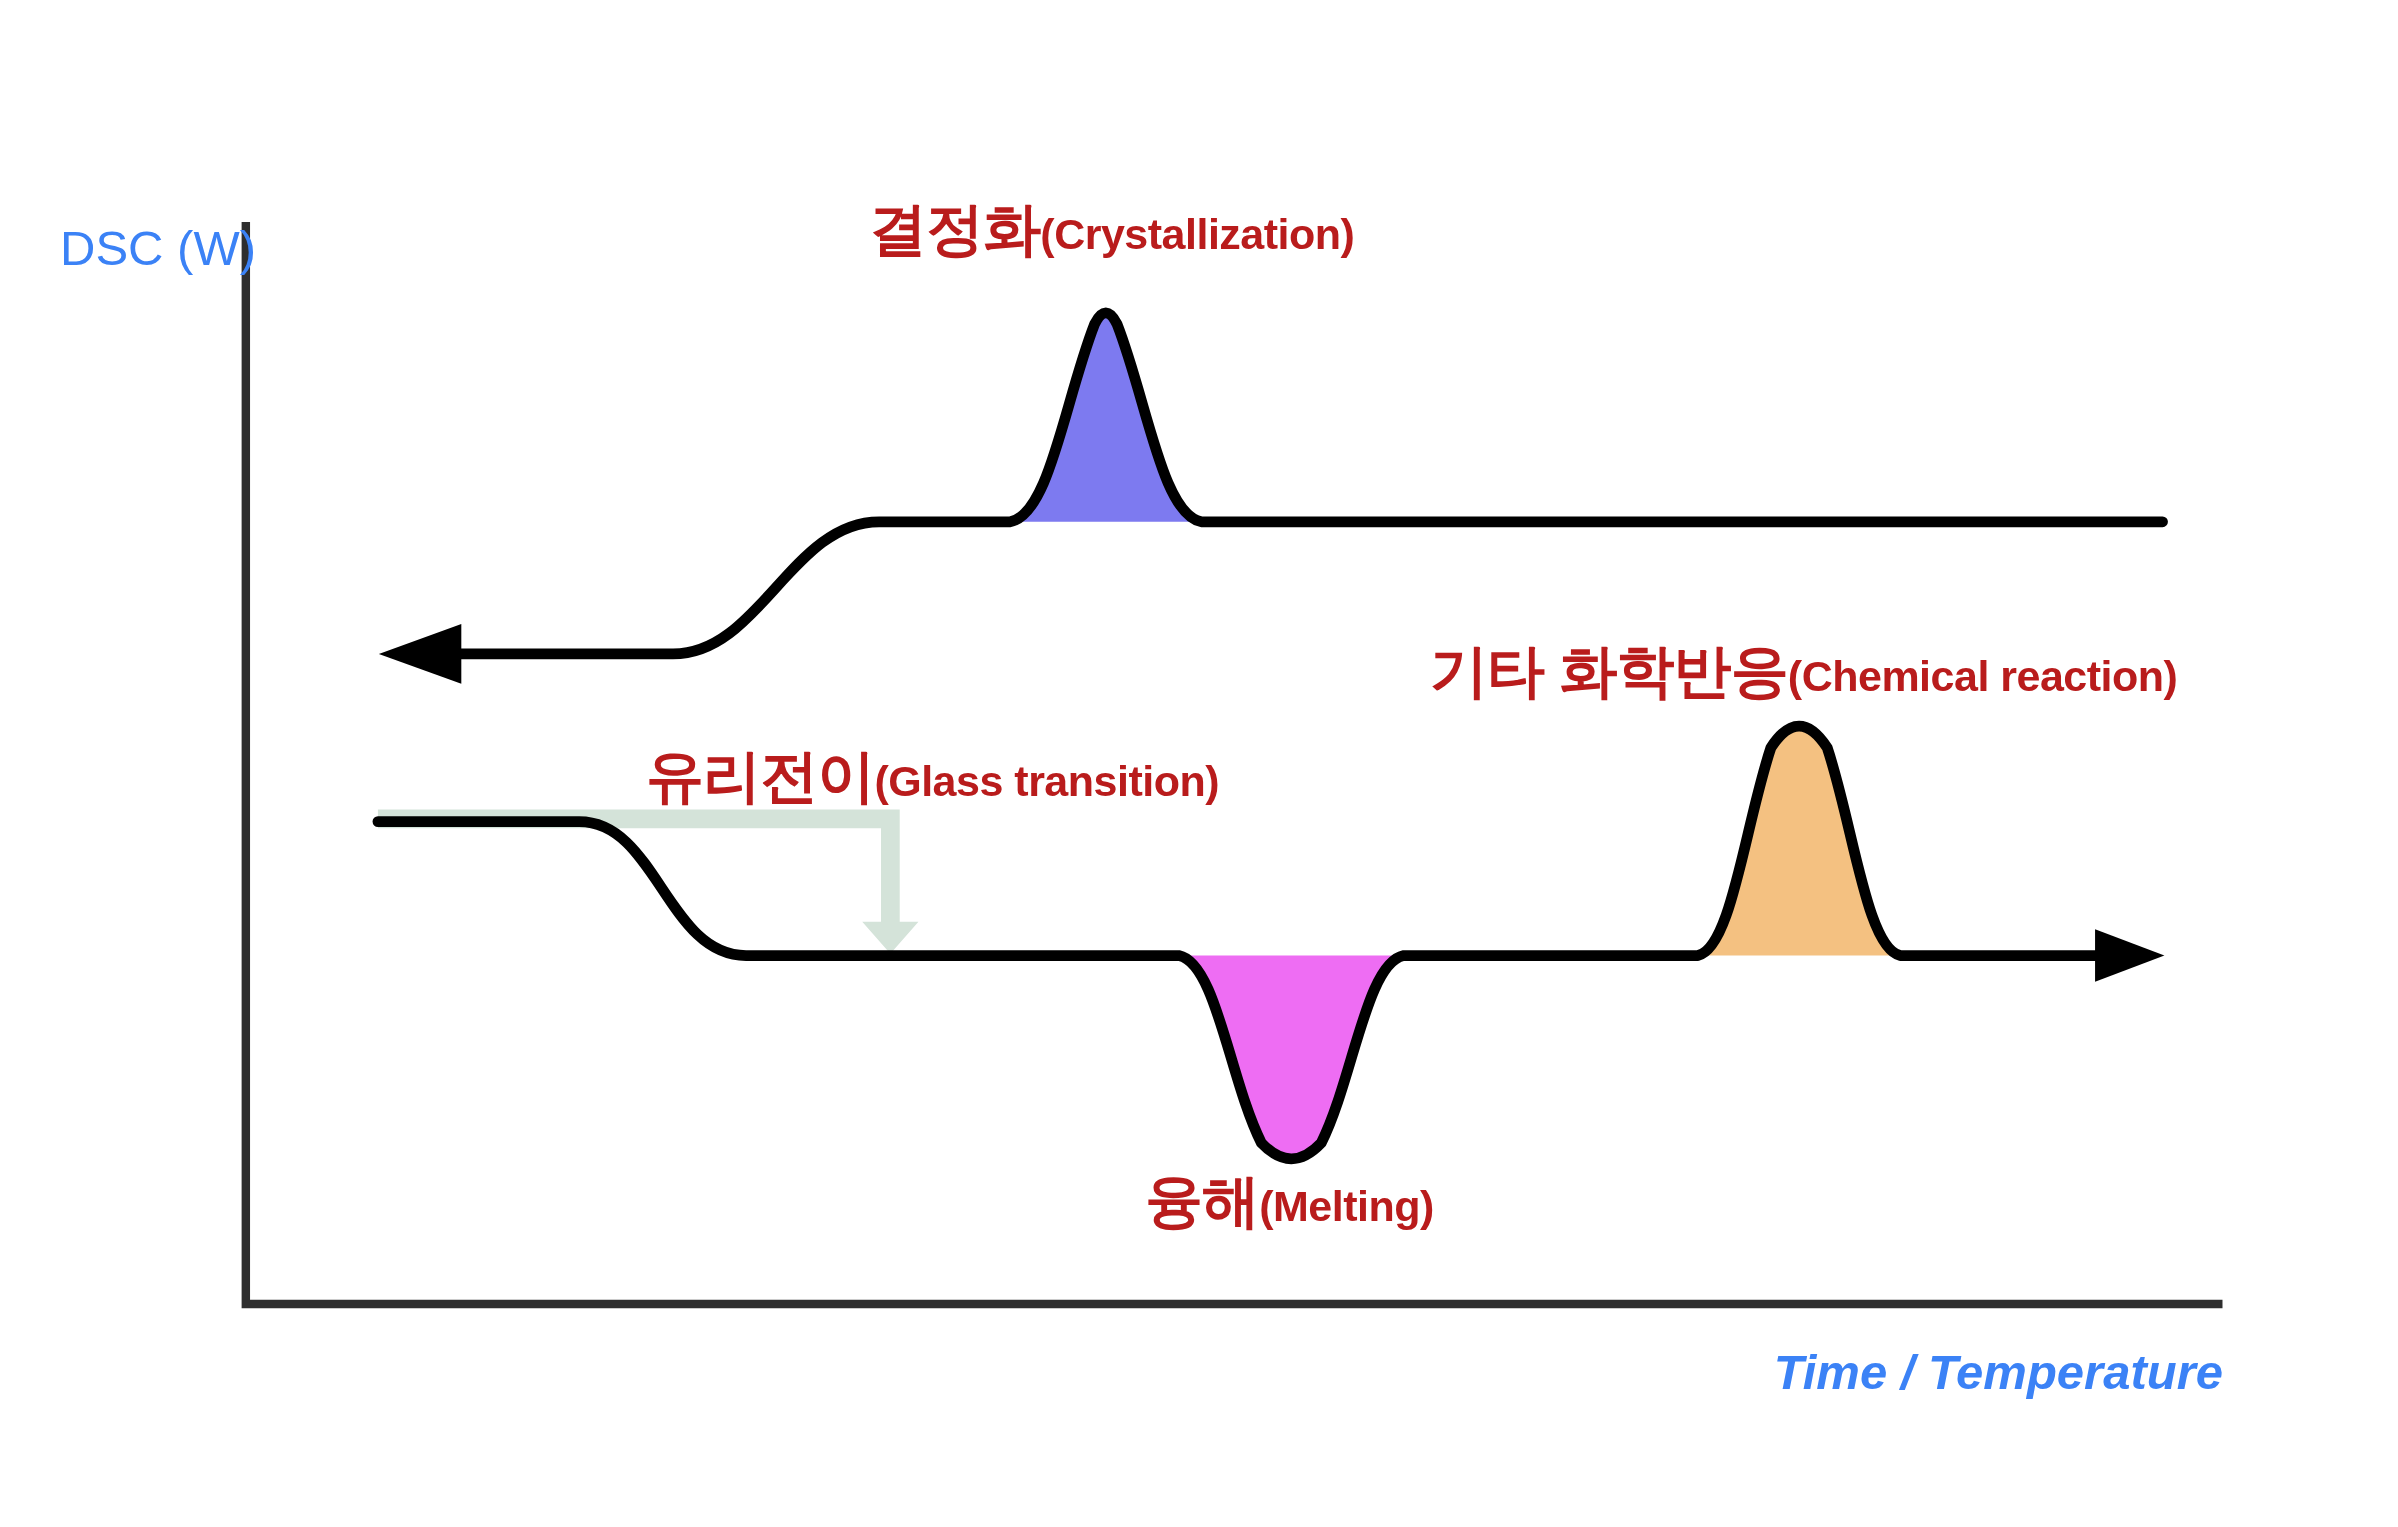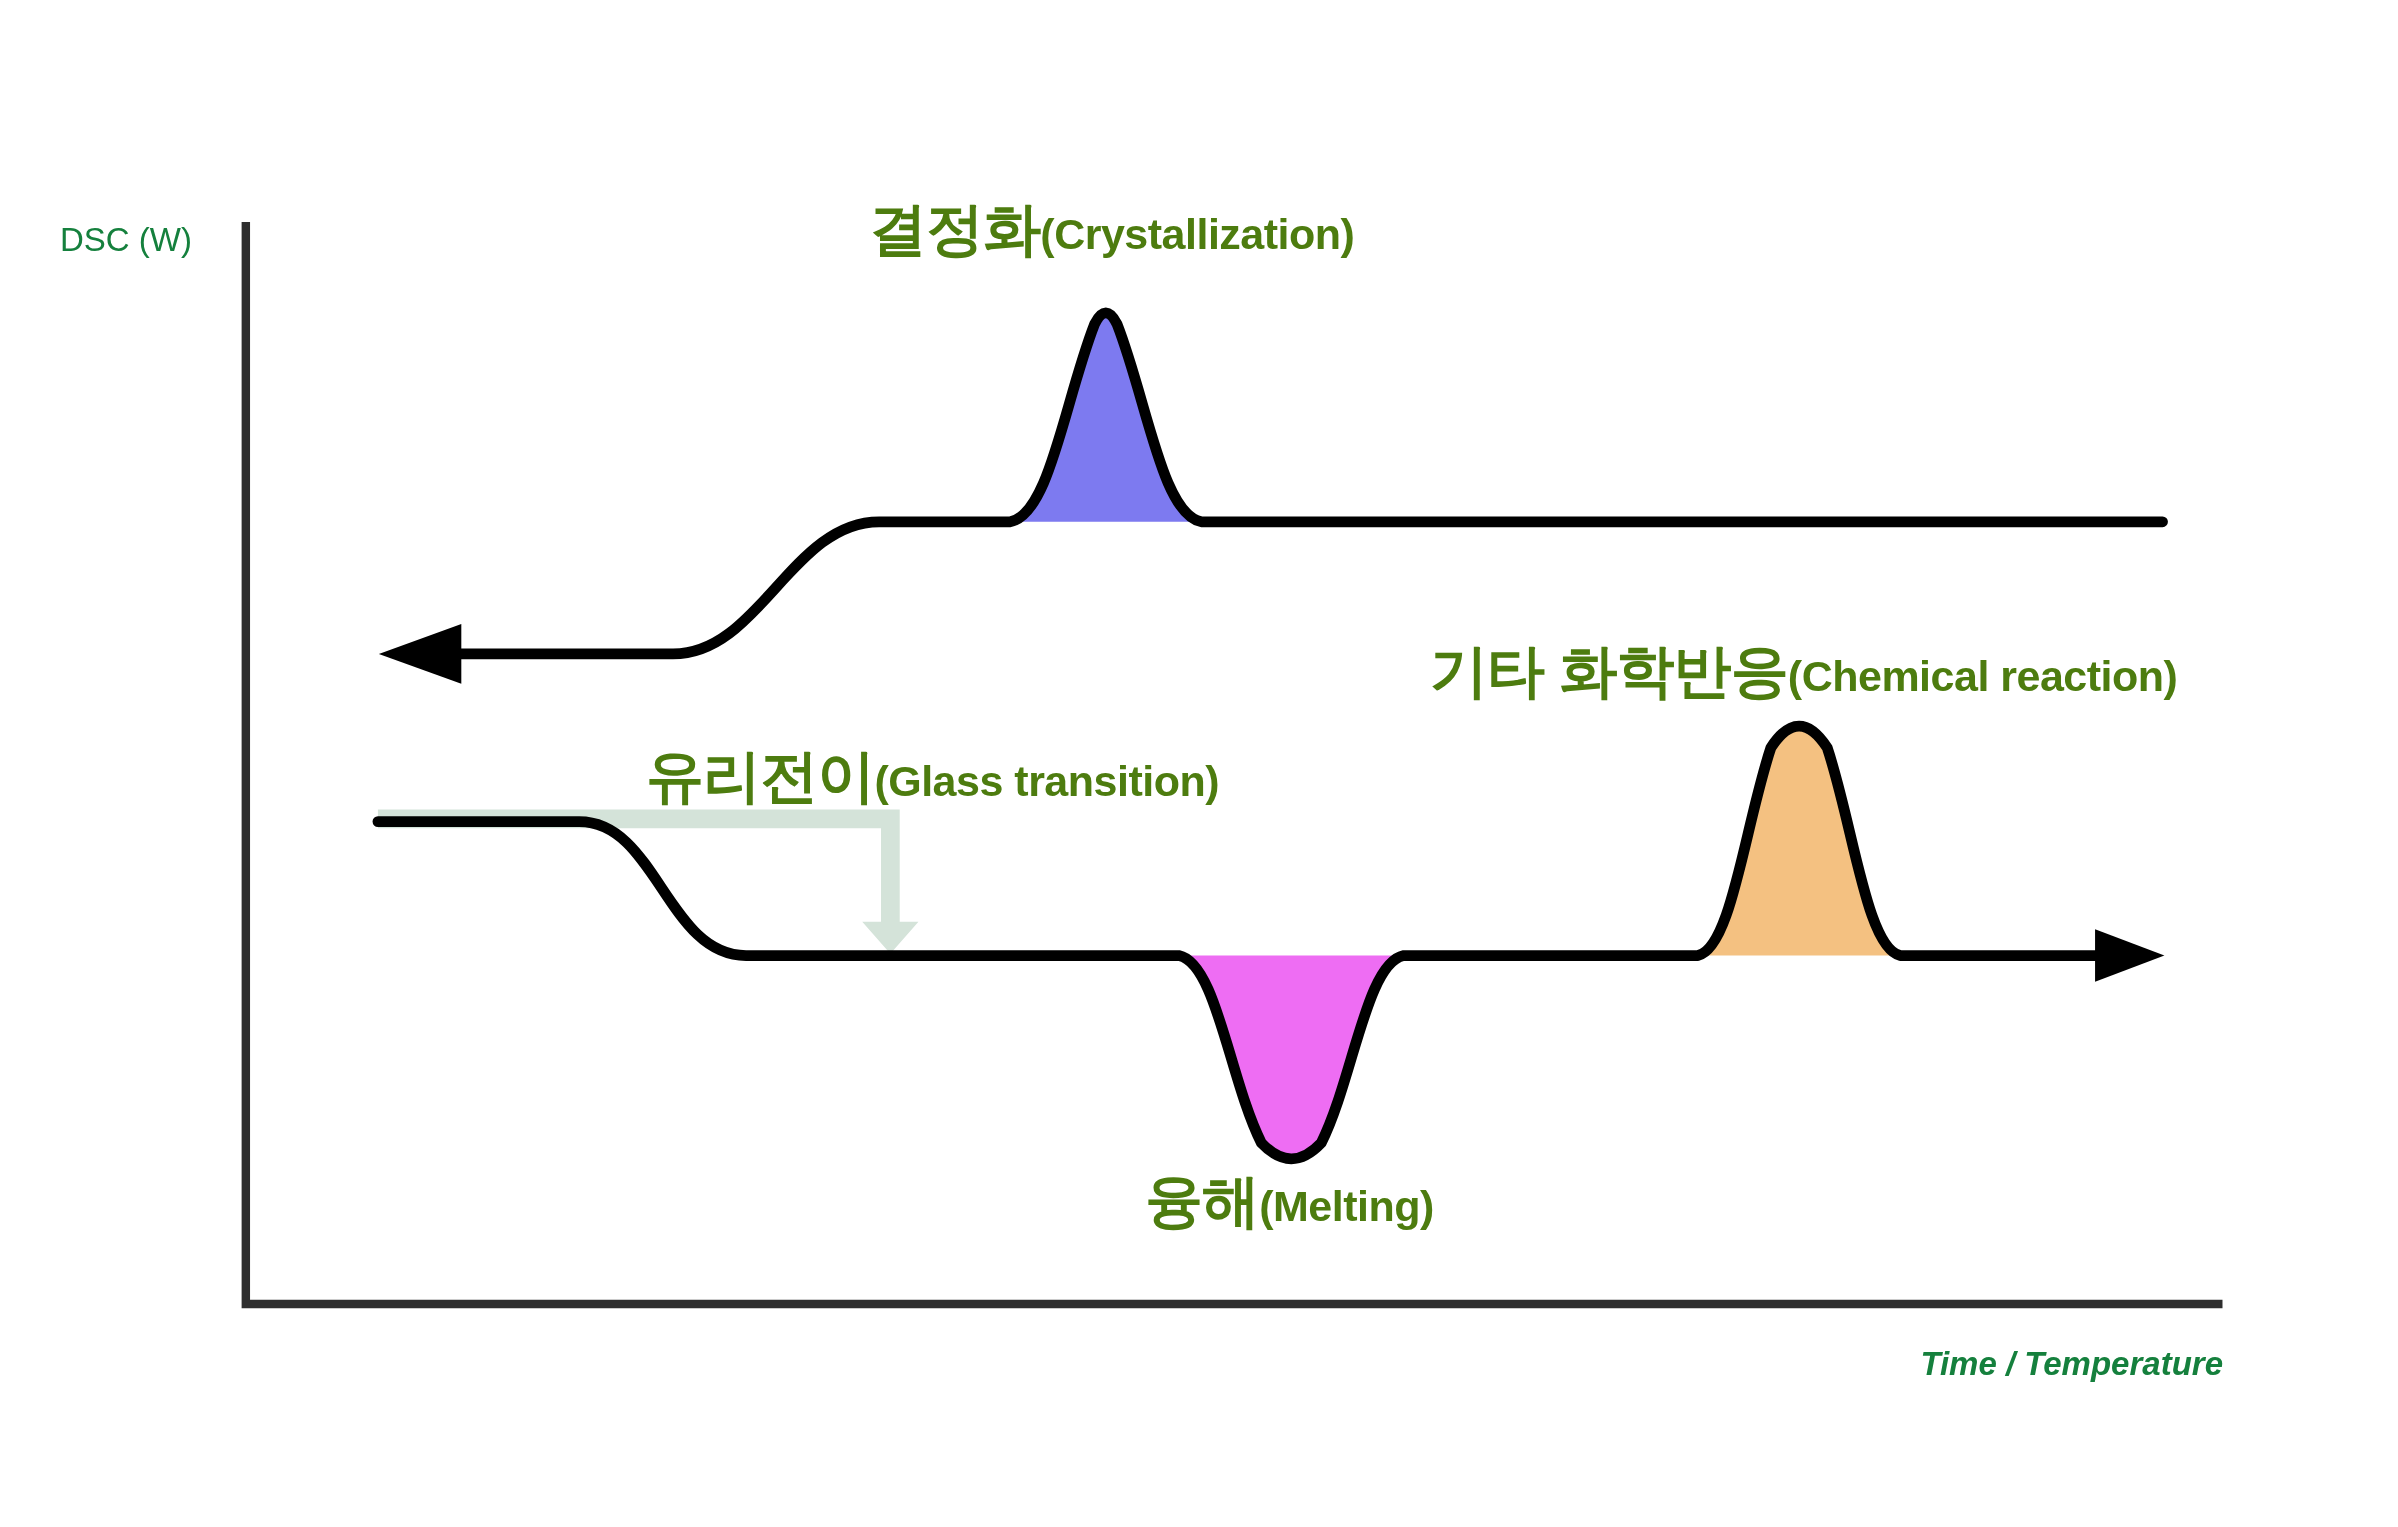--- a/index.html
+++ b/index.html
@@ -8,38 +8,38 @@
     width:2399px;height:1527px;
     background:#ffffff;
     overflow:hidden;
     font-family:"Liberation Sans","DejaVu Sans",sans-serif;
   }
   .stage svg{position:absolute;left:0;top:0;width:100%;height:100%;}
   .lbl{
     position:absolute;
     white-space:nowrap;
     line-height:1.05;
-    color:#4d7c0f;
+    color:#b91c1c;
   }
   .lbl .ko{
     font-size:58px;
     font-weight:800;
     letter-spacing:-0.9px;
   }
   .lbl .en{
     font-size:43px;
     font-weight:600;
     letter-spacing:-0.5px;
   }
   .axis-lbl{
     position:absolute;
     white-space:nowrap;
-    font-size:33px;
+    font-size:49px;
     font-weight:600;
-    color:#15803d;
+    color:#3b82f6;
     line-height:1.05;
   }
 </style>
 </head>
 <body>
 
 <div class="stage">
 
   <svg viewBox="0 0 2560 1630" aria-hidden="true">
 

